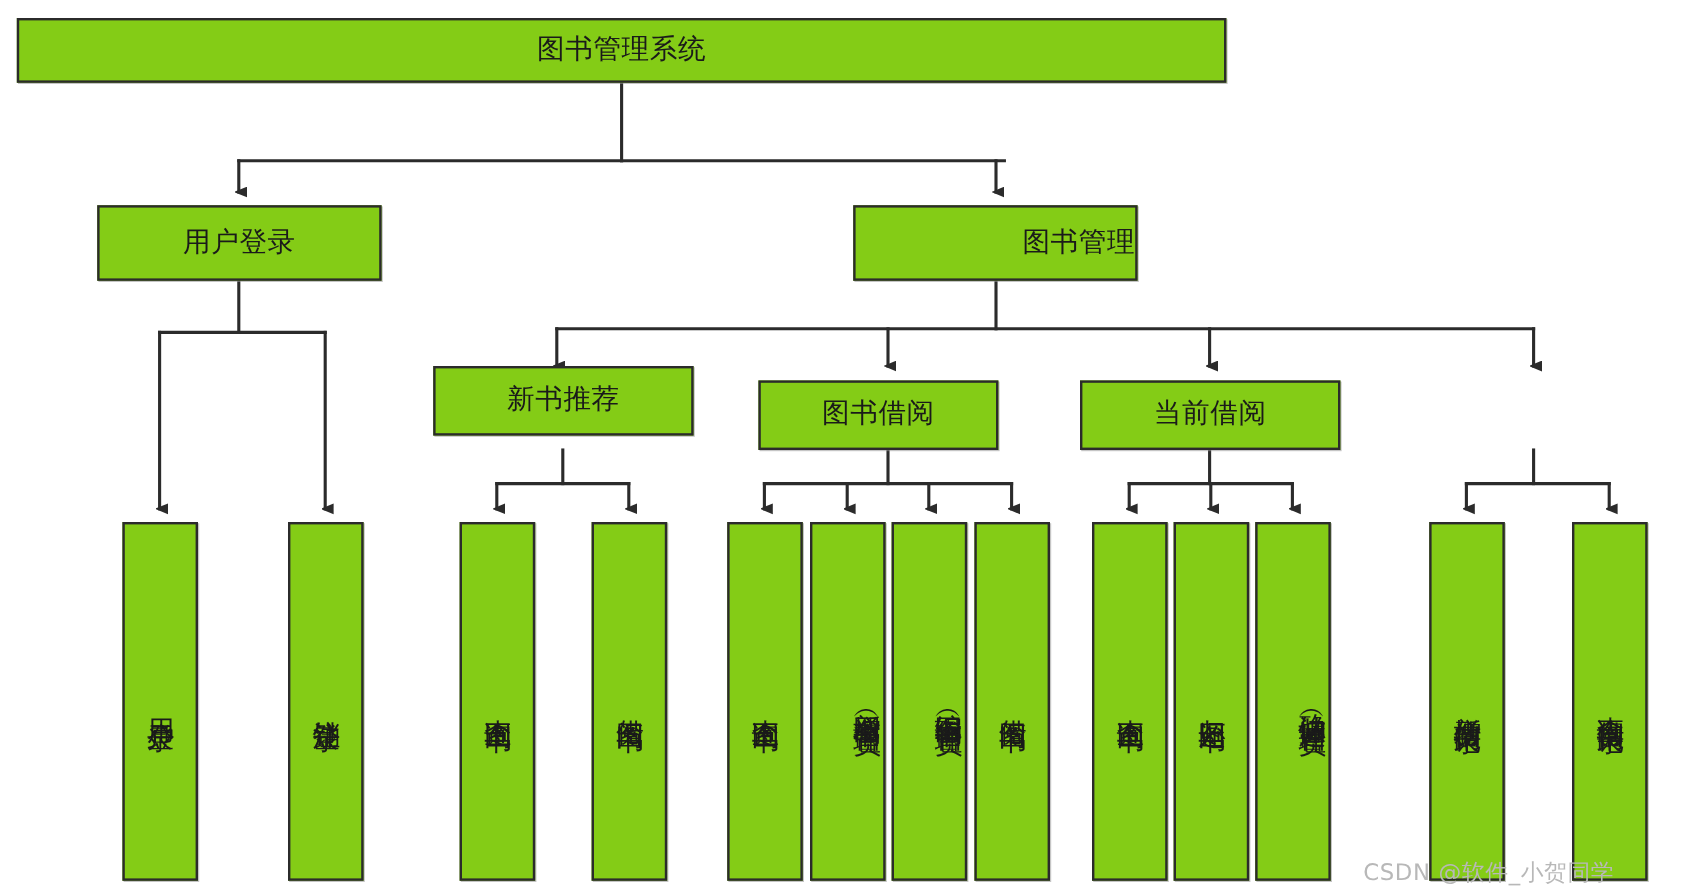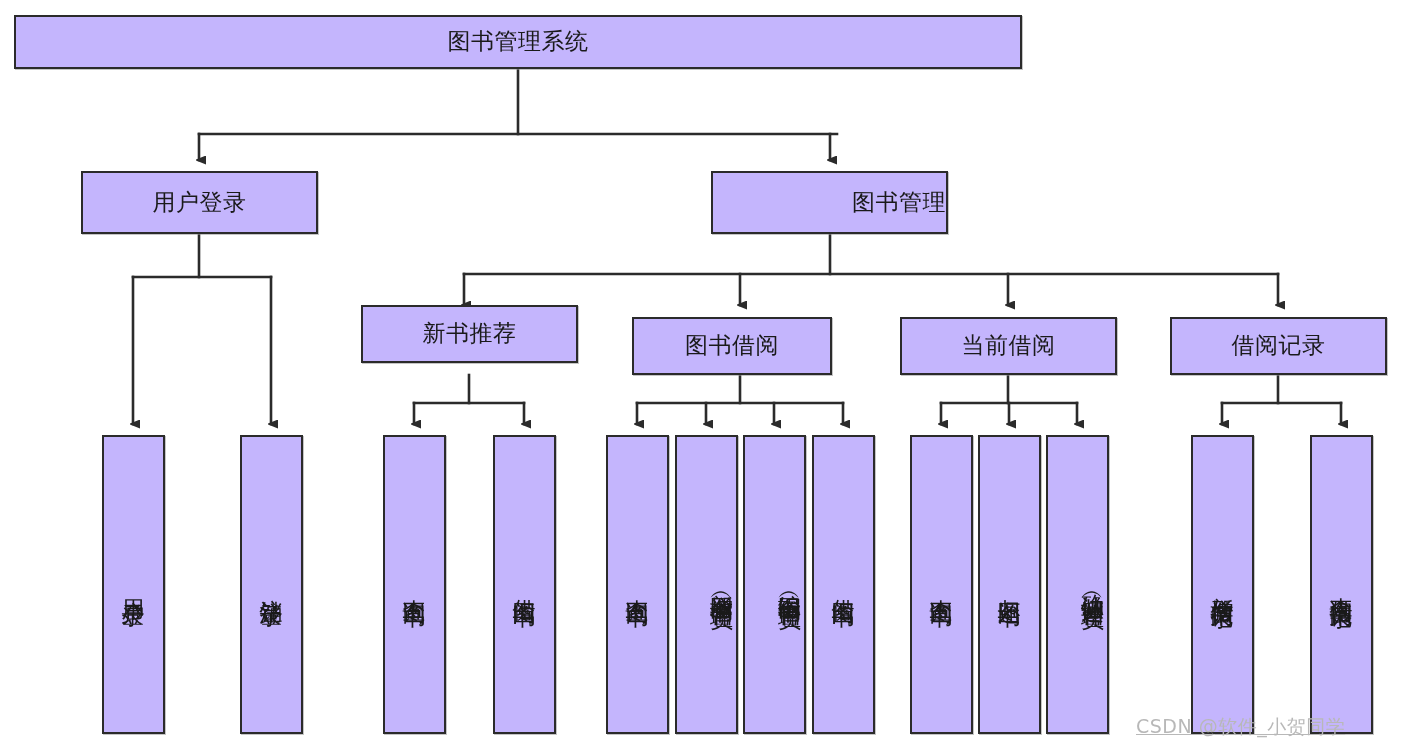--- a/index.html
+++ b/index.html
@@ -23,21 +23,21 @@
     left: 0;
     top: 0;
     width: 1405px;
     height: 747px;
     pointer-events: none;
   }
   .node {
     position: absolute;
     box-sizing: border-box;
     border: 2.5px solid #2b2b2b;
-    background: #c4b5fd;
+    background: #84cc16;
     display: flex;
     align-items: center;
     justify-content: center;
     color: #1a1a1a;
     box-shadow: 1px 1px 0 rgba(150,150,150,0.55);
   }
   .node-h {
     font-size: 23px;
     line-height: 1.1;
     letter-spacing: 0.5px;
@@ -133,23 +133,20 @@
 
   <div class="node node-h" style="left:361px; top:305px; width:217px; height:58px;">
     <span>新书推荐</span>
   </div>
   <div class="node node-h" style="left:632px; top:317px; width:200px; height:58px;">
     <span>图书借阅</span>
   </div>
   <div class="node node-h" style="left:900px; top:317px; width:217px; height:58px;">
     <span>当前借阅</span>
   </div>
-  <div class="node node-h" style="left:1170px; top:317px; width:217px; height:58px;">
-    <span>借阅记录</span>
-  </div>
 
   <div class="node node-v" style="left:102px; top:435px; width:63px; height:299px;">
     <span>用户登录</span>
   </div>
   <div class="node node-v" style="left:240px; top:435px; width:63px; height:299px;">
     <span>注销登录</span>
   </div>
 
   <div class="node node-v" style="left:383px; top:435px; width:63px; height:299px;">
     <span>查询图书</span>
@@ -181,15 +178,15 @@
     <span>确认归还（管理员）</span>
   </div>
 
   <div class="node node-v" style="left:1191px; top:435px; width:63px; height:299px;">
     <span>新增借阅记录</span>
   </div>
   <div class="node node-v" style="left:1310px; top:435px; width:63px; height:299px;">
     <span>查询借阅记录</span>
   </div>
 
-  <div class="watermark" style="left:1136px; top:714px;text-decoration:underline;">CSDN @软件_小贺同学</div>
+  <div class="watermark" style="left:1136px; top:714px;">CSDN @软件_小贺同学</div>
 
 </div>
 
 </body></html>

